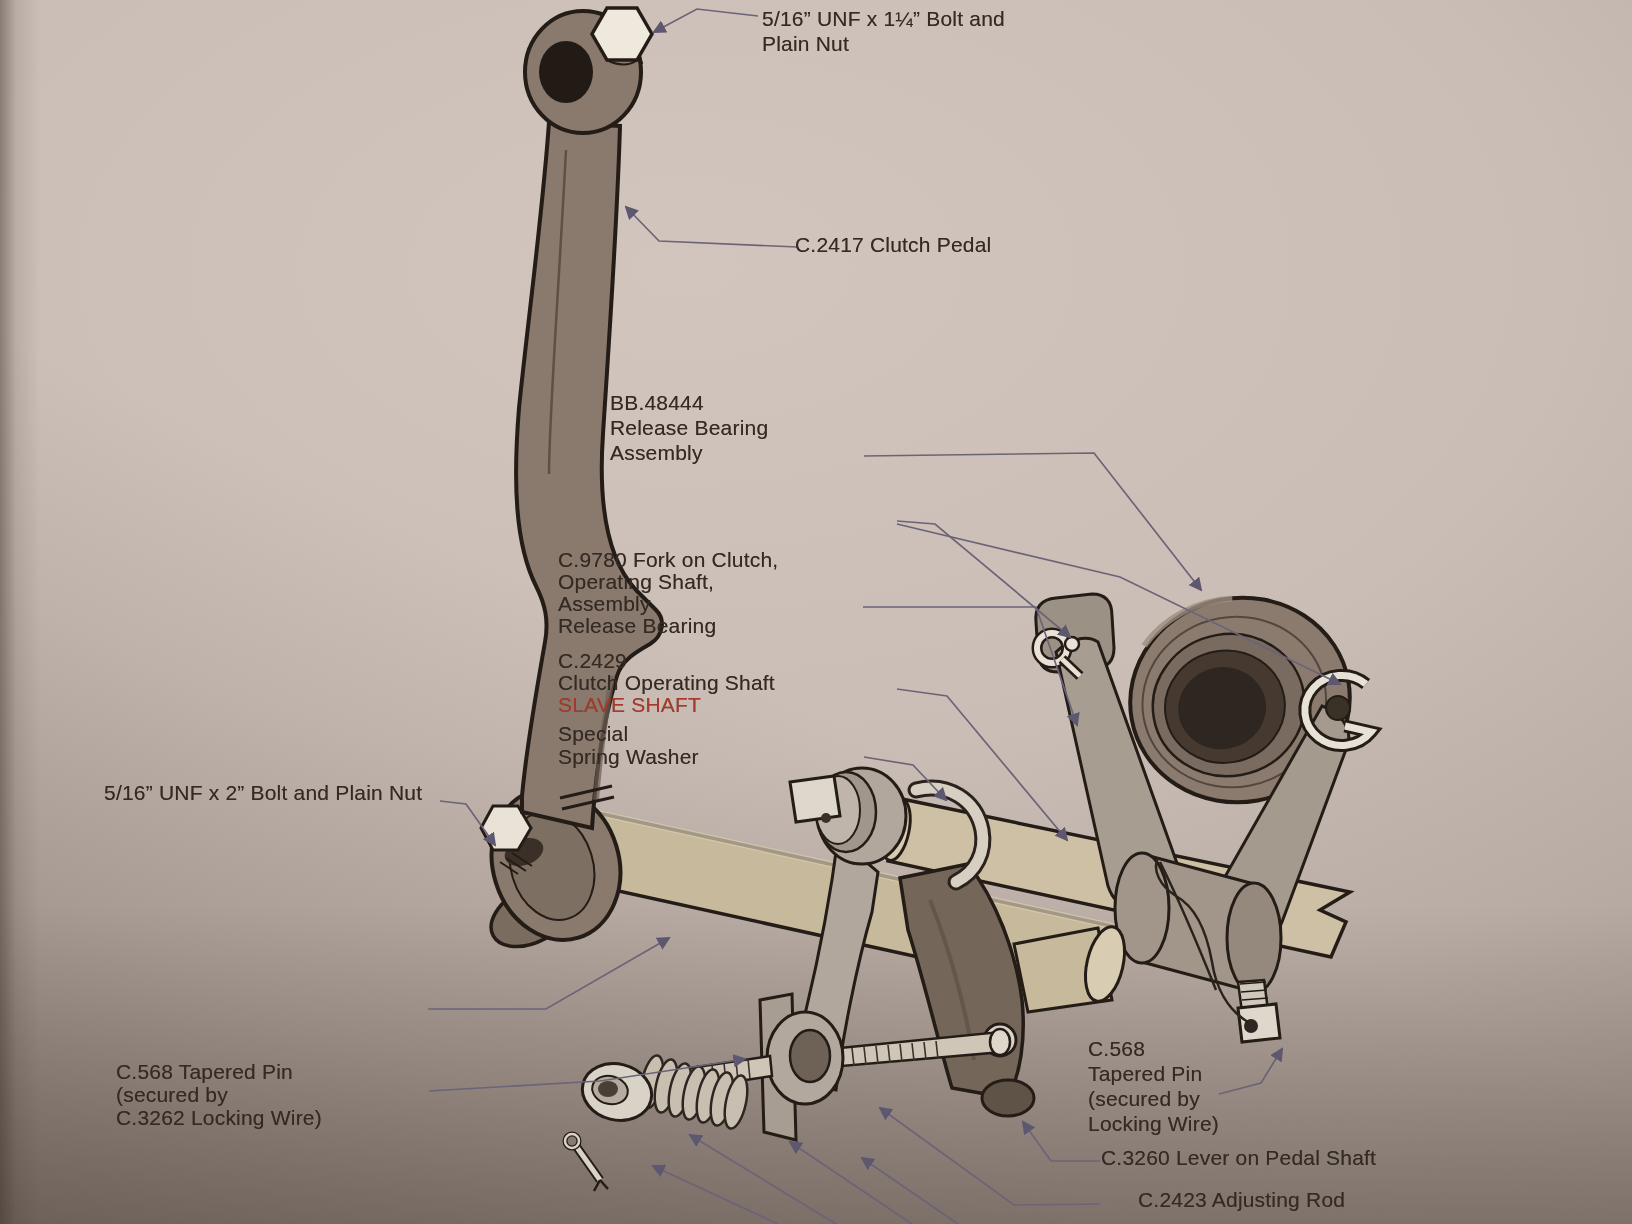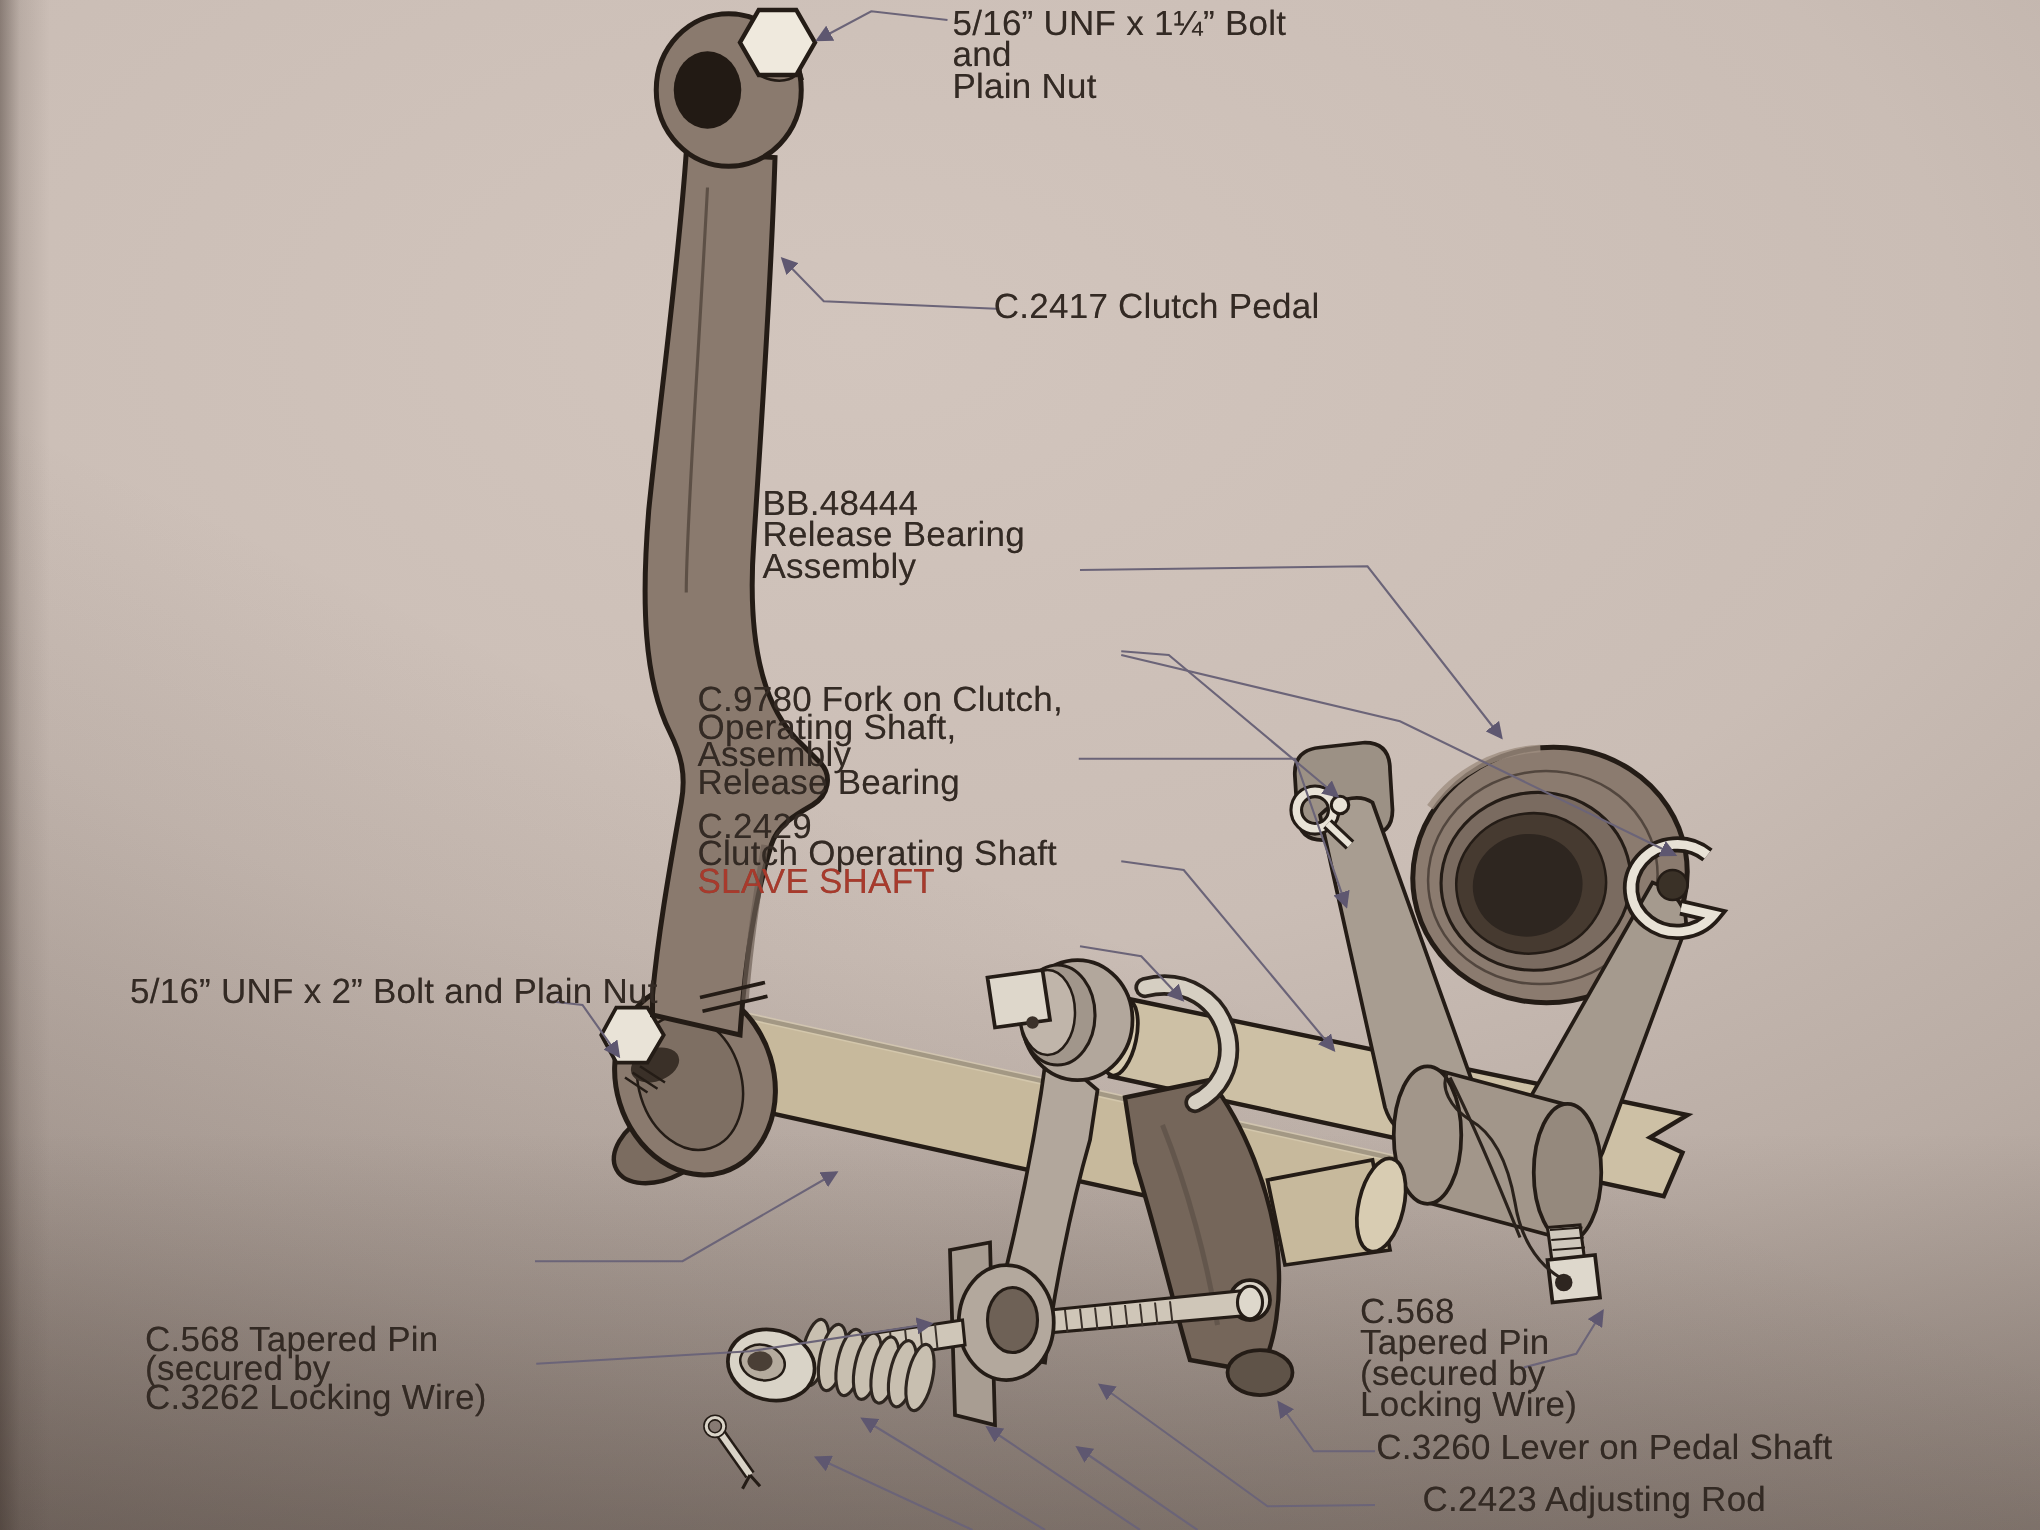--- a/index.html
+++ b/index.html
@@ -7,21 +7,21 @@
     position:relative;width:1632px;height:1224px;overflow:hidden;
     font-family:"Liberation Sans","DejaVu Sans",sans-serif;
     background:
       linear-gradient(90deg, rgba(56,44,38,0.45) 0px, rgba(56,44,38,0.12) 16px, rgba(56,44,38,0) 40px),
       linear-gradient(to top, rgba(50,40,34,0.30), rgba(50,40,34,0) 26%),
       linear-gradient(205deg, rgba(58,46,40,0) 55%, rgba(58,46,40,0.16) 82%, rgba(58,46,40,0.30) 100%),
       radial-gradient(ellipse 120% 90% at 42% 22%, #d2c5bd 0%, #cabdb5 45%, #b9aca4 72%, #a1948c 100%);
   }
   svg{position:absolute;left:0;top:0;}
   .label{
-    position:absolute;color:#332a24;font-size:28px;line-height:24px;
+    position:absolute;color:#332a24;font-size:21px;line-height:24px;
     letter-spacing:0.2px;text-shadow:0 0 0.5px rgba(60,48,40,.55);
   }
   .label span{display:block;}
   .ra{text-align:left;}
   .red{color:#a83a2c;}
   .lh22{line-height:22px;} .lh23{line-height:23px;} .lh25{line-height:25px;} .lh27{line-height:27px;}
 </style>
 </head>
 <body>
 
@@ -225,20 +225,24 @@
   <span>Assembly</span>
   <span>Release Bearing</span>
 </div>
 
 <div class="label ra lh22" style="left:558px;top:650px;width:304px">
   <span>C.2429</span>
   <span>Clutch Operating Shaft</span>
   <span class="red">SLAVE SHAFT</span>
 </div>
 
+<div class="label ra lh23" style="left:558px;top:722px;width:304px">
+  <span>Special</span>
+  <span>Spring Washer</span>
+</div>
 
 <div class="label" style="left:104px;top:781px">
   <span>5/16” UNF x 2” Bolt and Plain Nut</span>
 </div>
 
 
 <div class="label ra lh23" style="left:116px;top:1060px;width:310px">
   <span>C.568 Tapered Pin</span>
   <span>(secured by</span>
   <span>C.3262 Locking Wire)</span>

